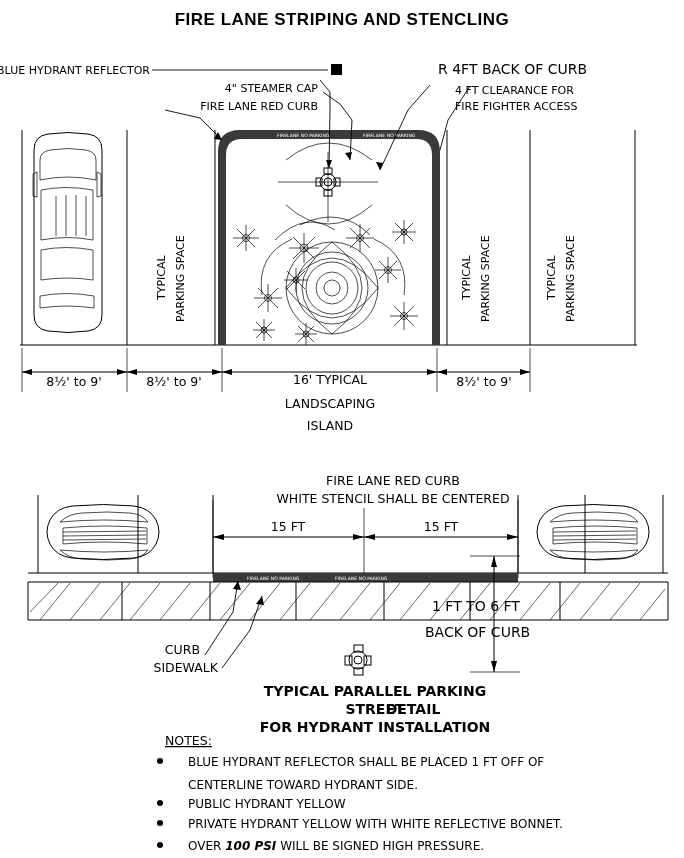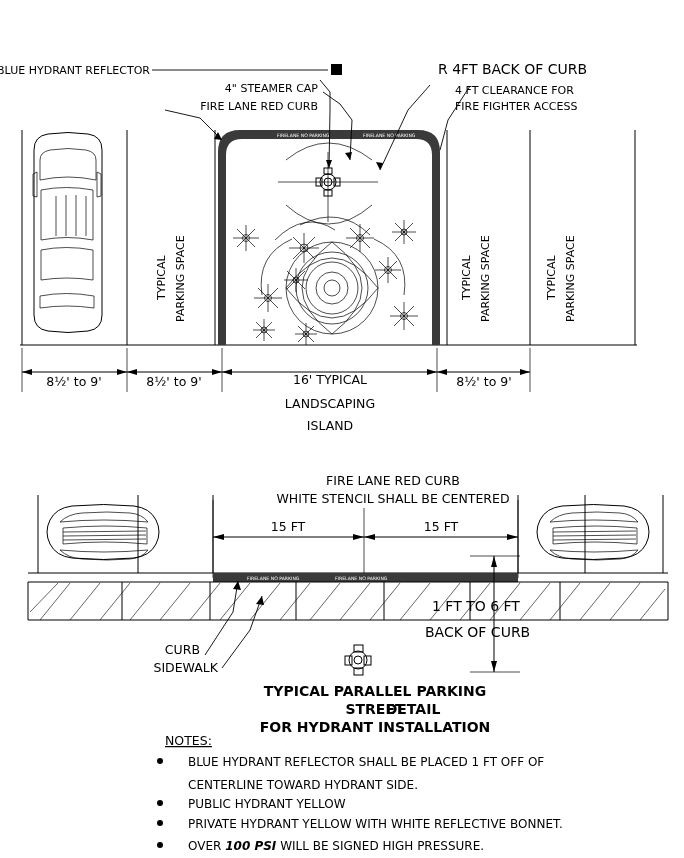--- a/index.html
+++ b/index.html
@@ -58,20 +58,21 @@
   .hatch { stroke: #000; stroke-width: 0.6; fill: none; }
   .leader { stroke: #000; stroke-width: 0.9; fill: none; }
   .curb-red { fill: #3a3a3a; }
   .white-txt { fill: #ffffff; font-size: 4.6px; font-family: "DejaVu Sans", sans-serif; }
 </style>
 </head>
 <body>
 
 <div class="page">
 
+  <div class="title">FIRE LANE STRIPING AND STENCLING</div>
 
   <svg class="svg-layer" width="684" height="858" viewBox="0 0 684 858">
 
     <g>
       <line class="thin" x1="22" y1="130" x2="22" y2="345"></line>
       <line class="thin" x1="127" y1="130" x2="127" y2="345"></line>
       <line class="thin" x1="215" y1="130" x2="215" y2="345"></line>
     </g>
     <g>
       <line class="thin" x1="447" y1="130" x2="447" y2="345"></line>

